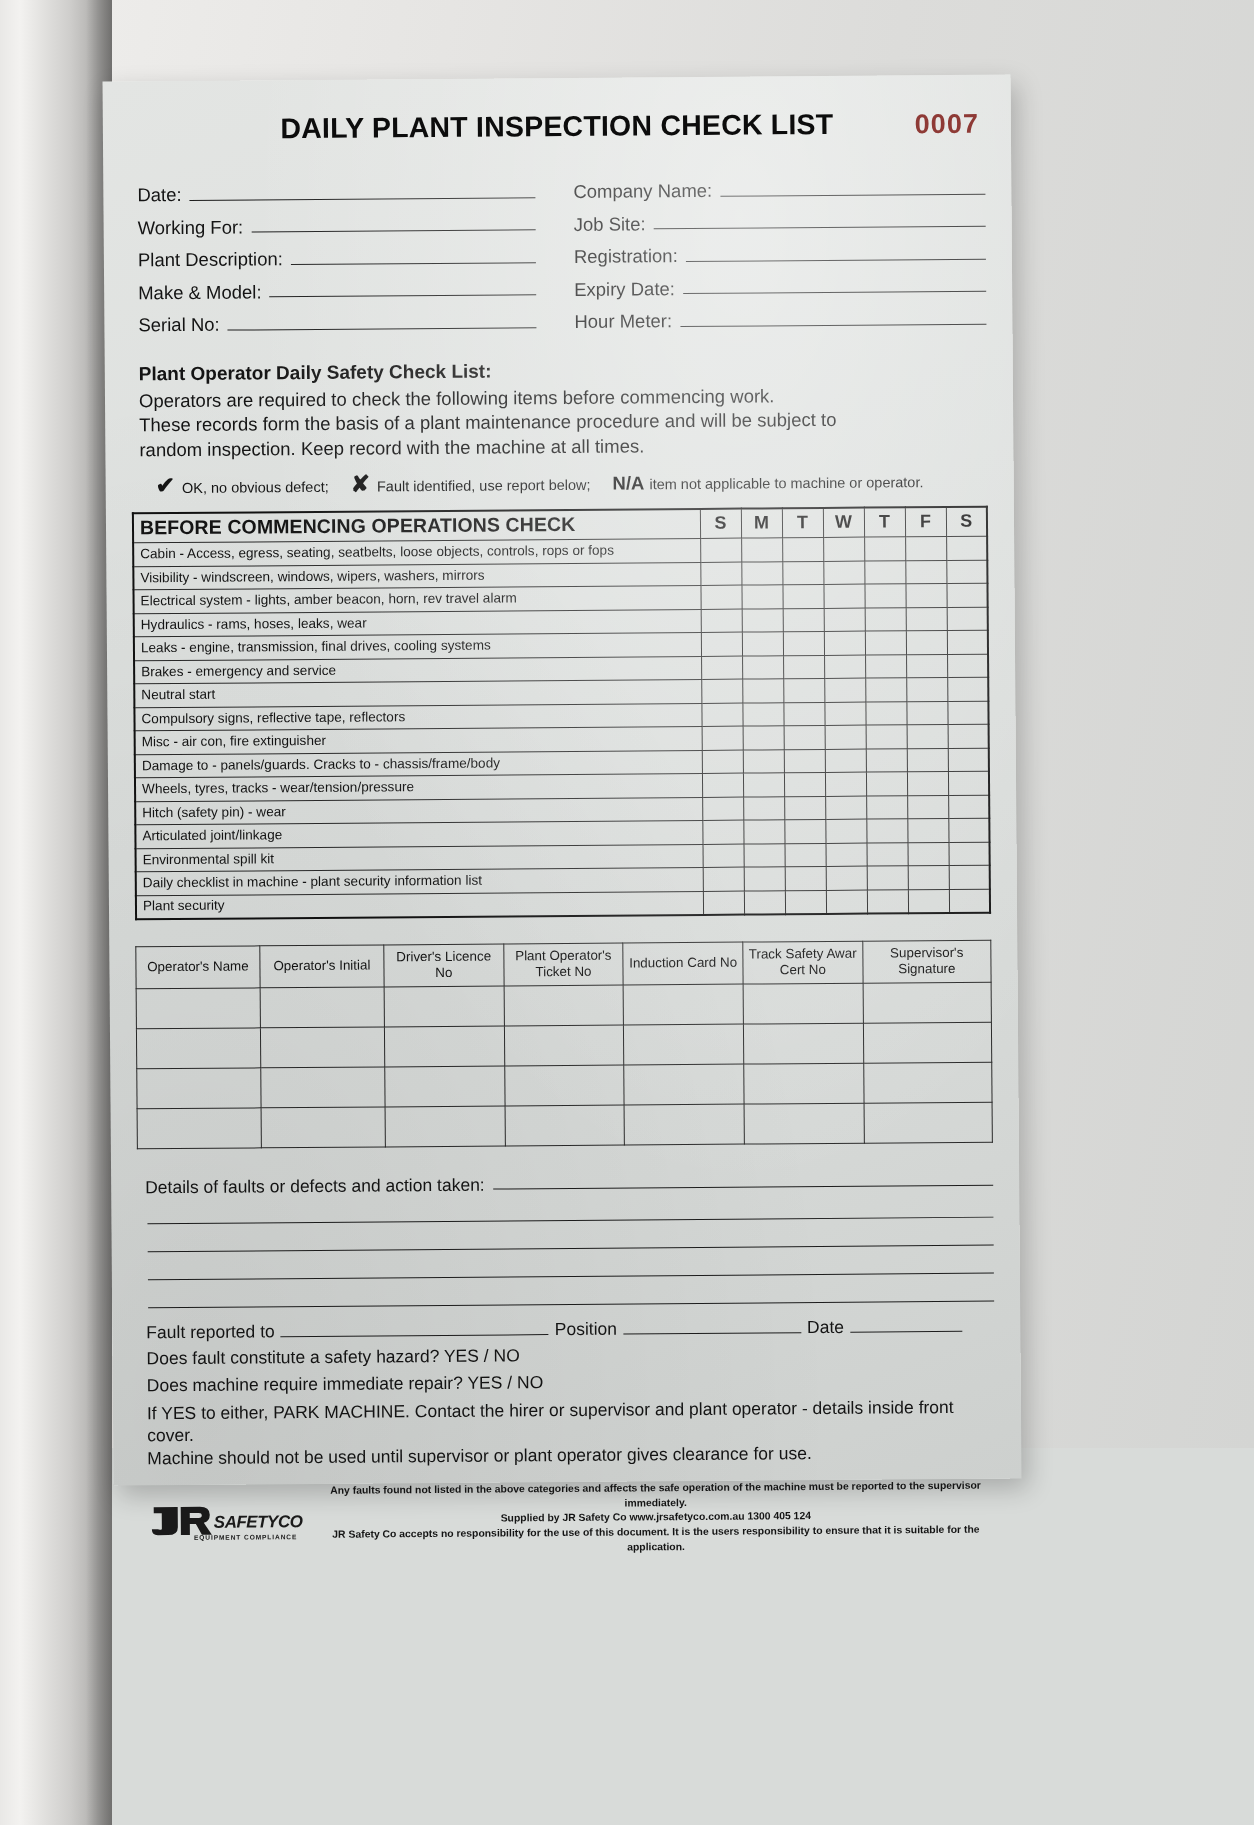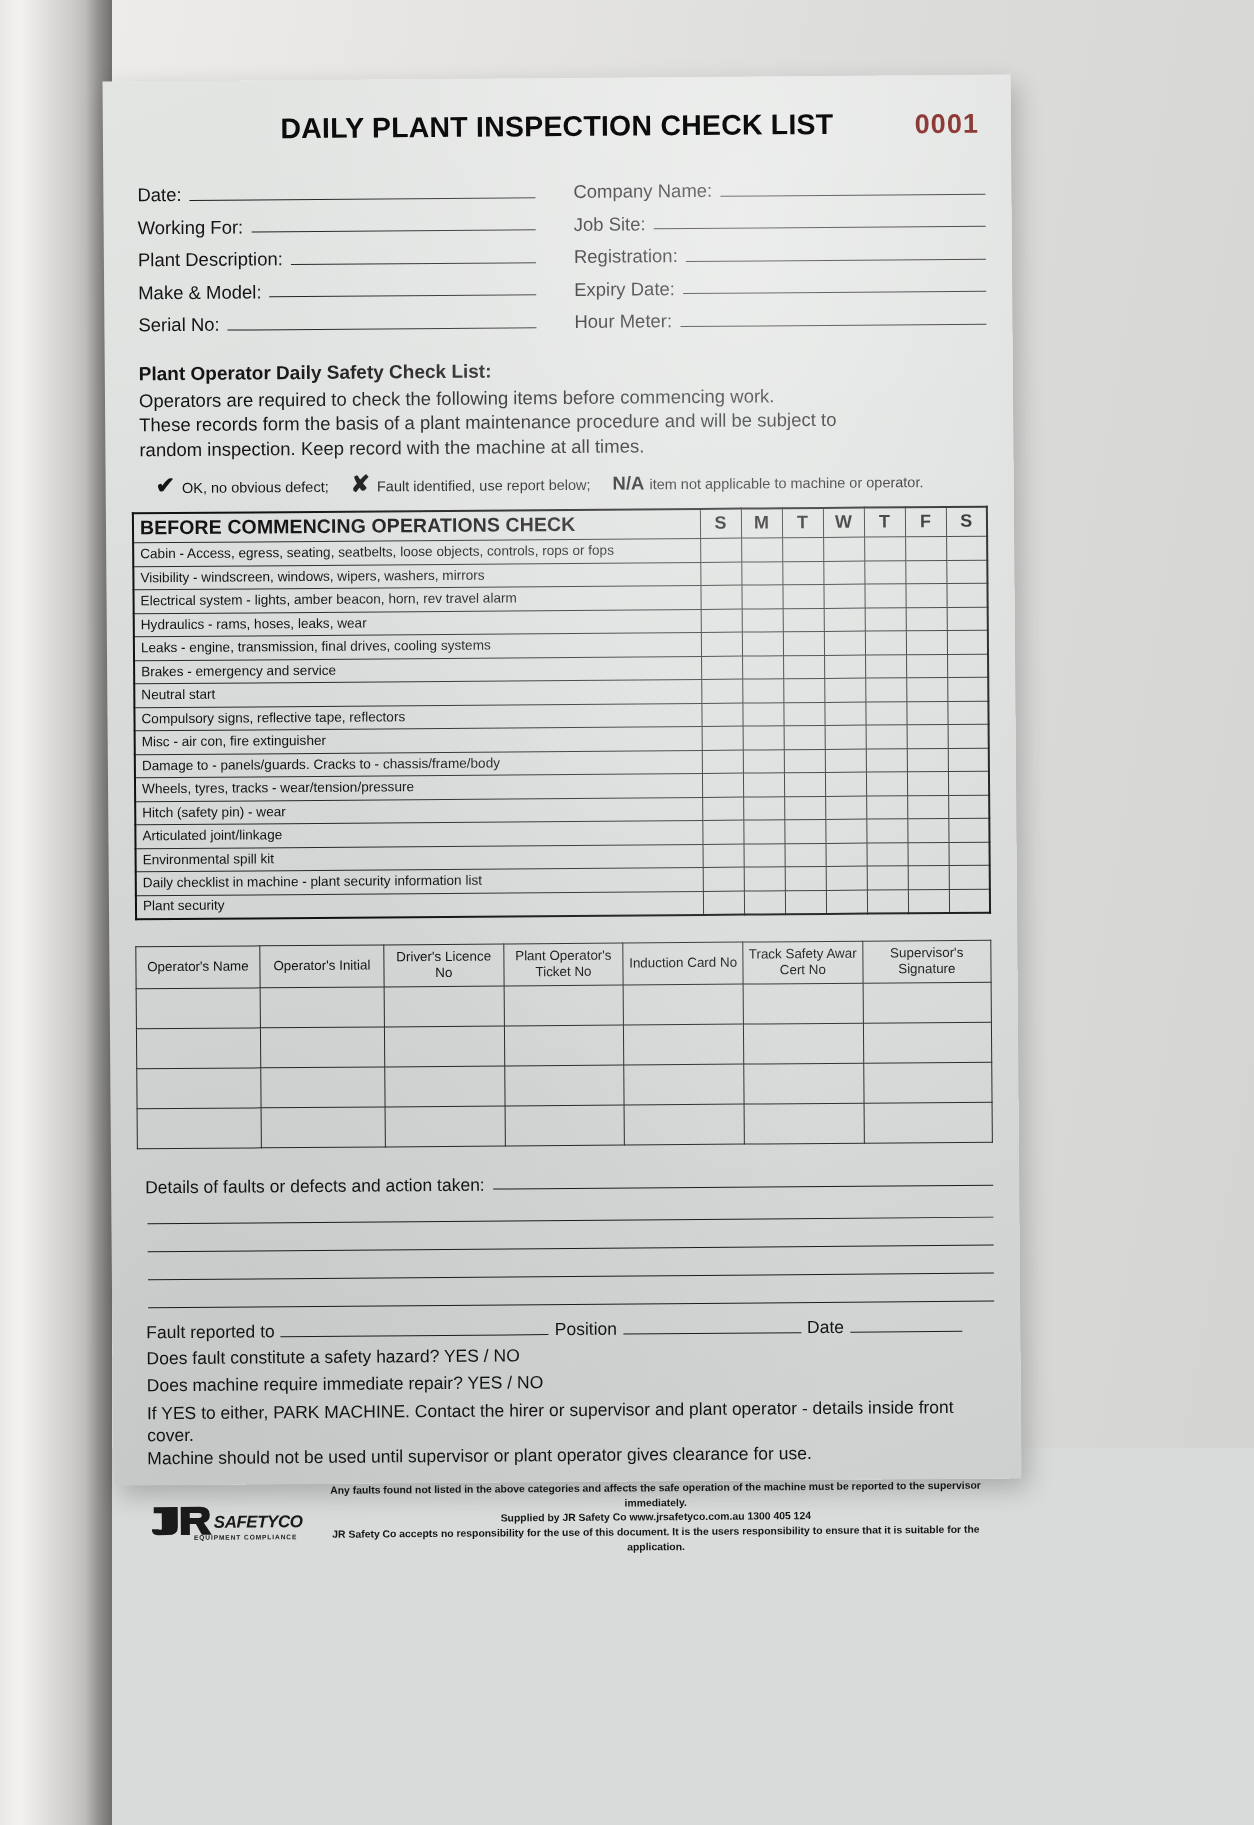--- a/index.html
+++ b/index.html
@@ -129,21 +129,21 @@
 </head>
 <body>
 
 <div id="photo">
   <div id="gutter"></div>
 
   <div id="sheet">
 
     <div class="title-row">
       <div class="title">DAILY PLANT INSPECTION CHECK LIST</div>
-      <div class="serialnum">0001</div>
+      <div class="serialnum">0007</div>
     </div>
 
     <div class="fields">
       <div class="fcol left">
         <div class="frow">
           <span class="flabel">Date:</span>
           <span class="fline"></span>
         </div>
         <div class="frow">
           <span class="flabel">Working For:</span>

